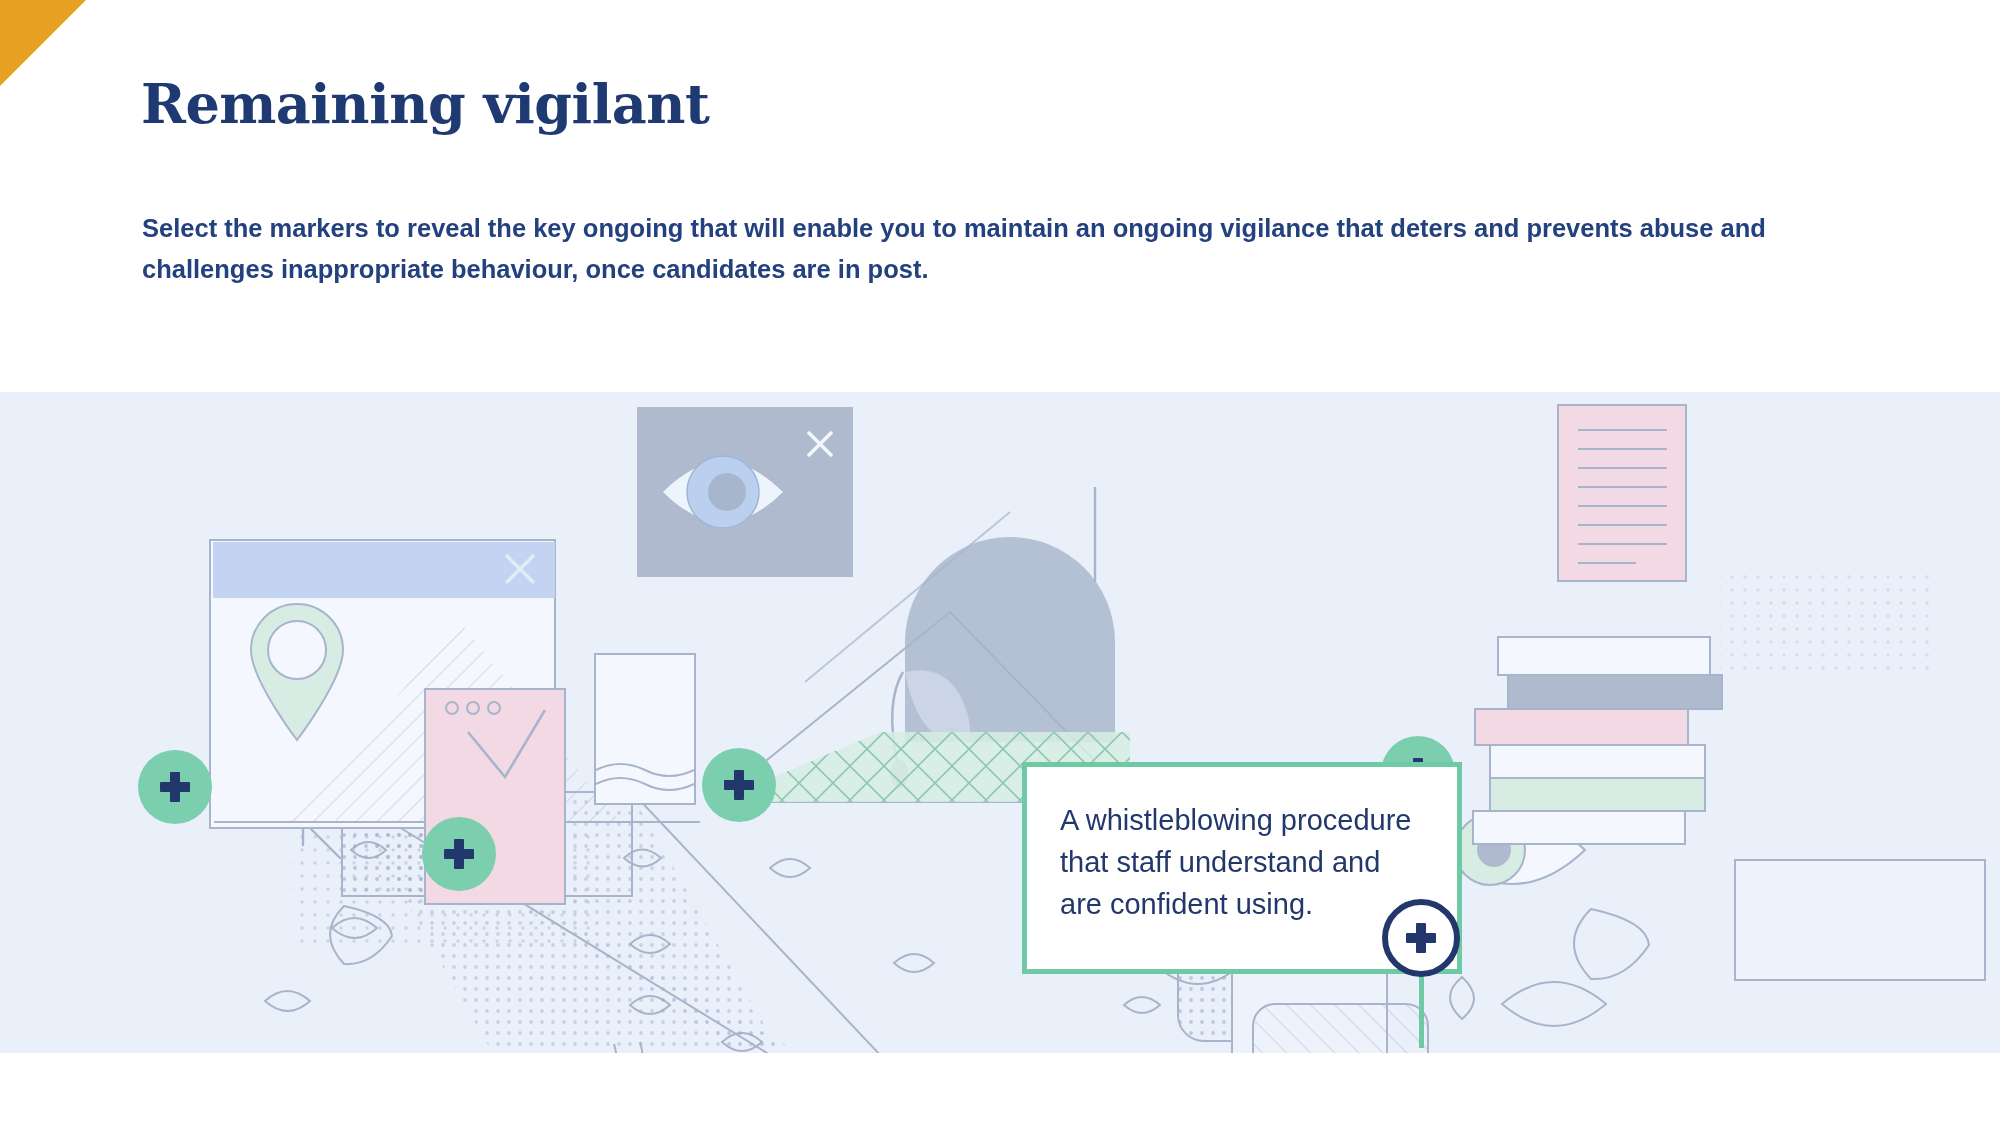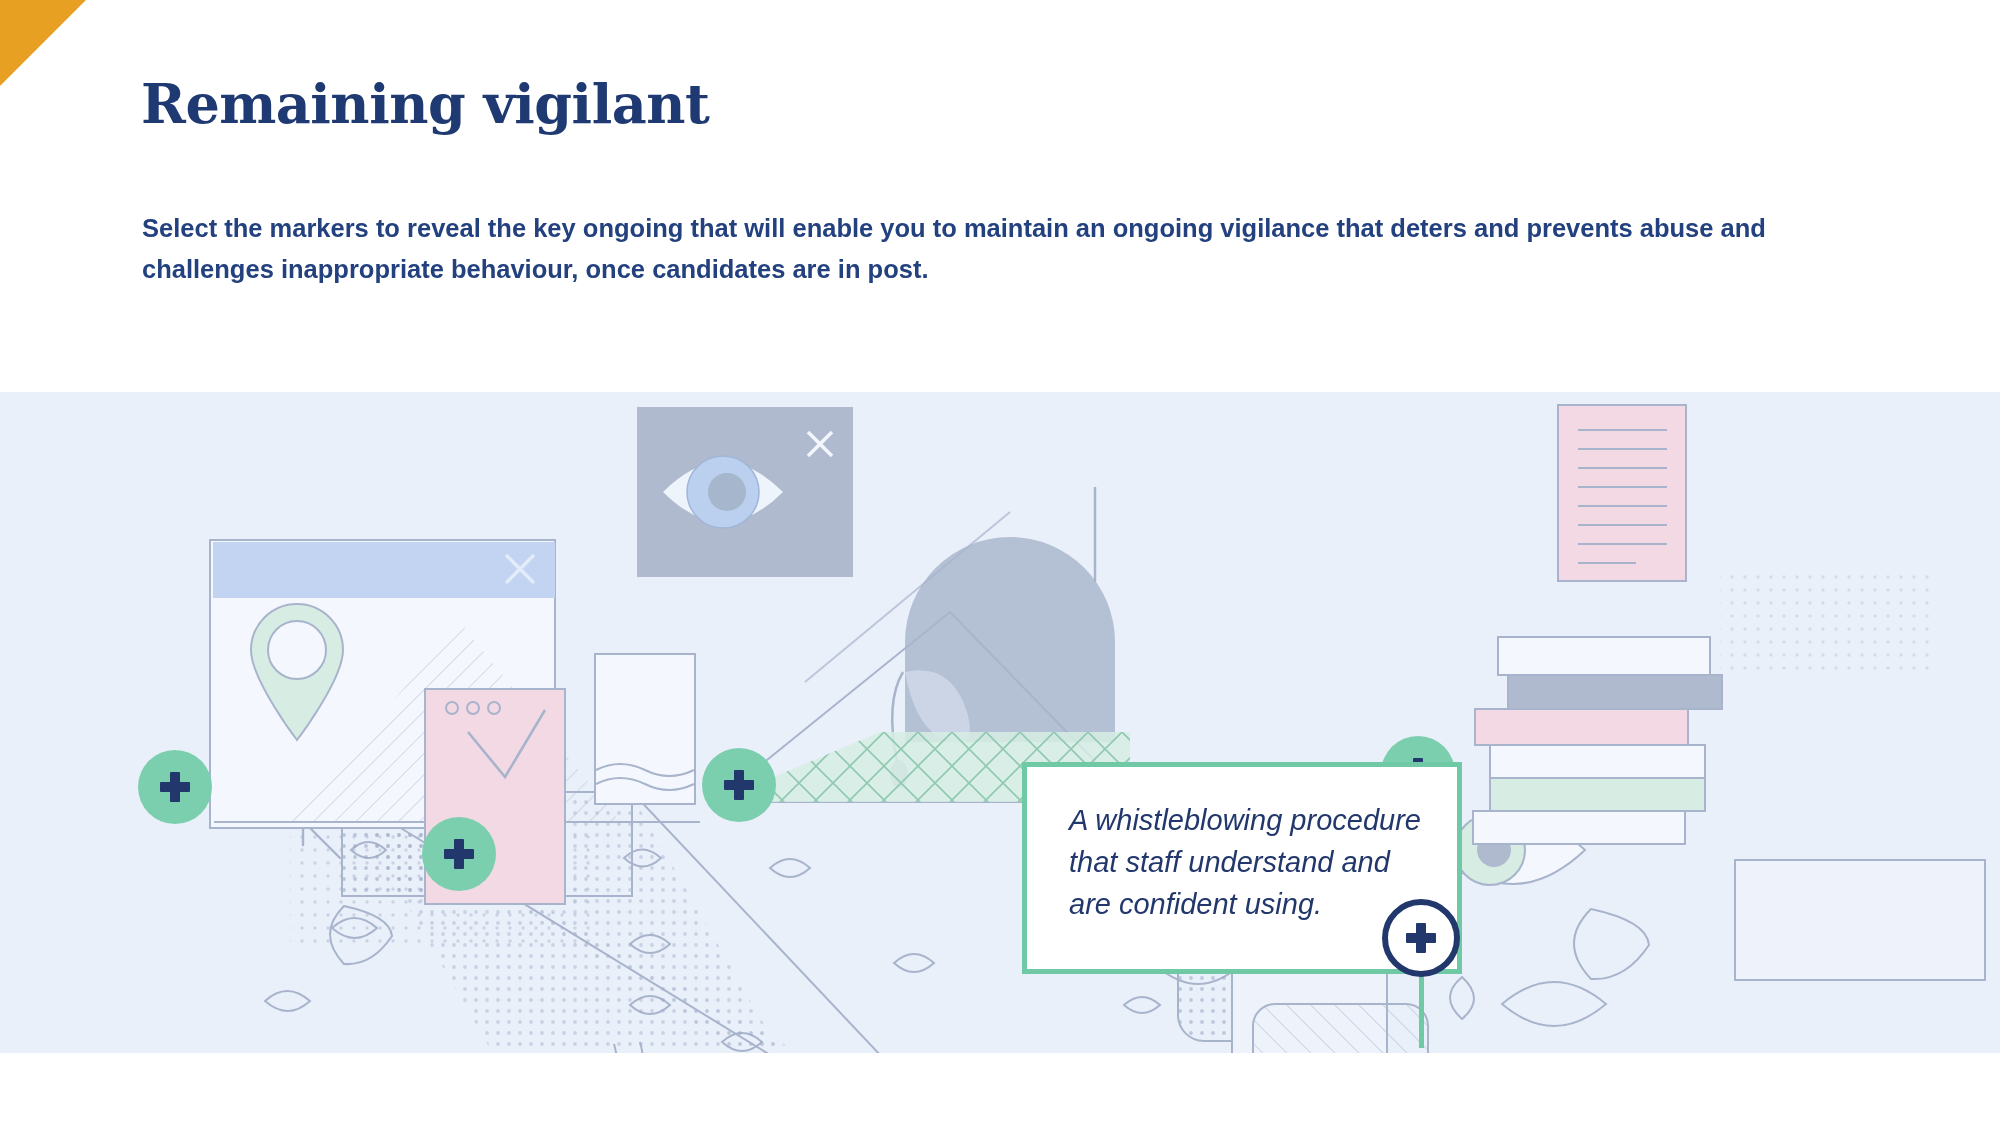--- a/index.html
+++ b/index.html
@@ -75,22 +75,21 @@
     background:#6FC9A4;
     z-index:30;
   }
   #tooltip-box {
     position:absolute;
     left:1022px; top:762px;
     width:440px; height:212px;
     background:#ffffff;
     border:5px solid #6FC9A4;
     z-index:50;
-    padding:32px 30px 0 42px;
-    font-style:italic;
+    padding:32px 30px 0 33px;
   }
   #tooltip-text {
     font-size:29px;
     line-height:42px;
     color:#22376B;
   }
 
   
   #footer { position:absolute; left:0; top:1053px; width:2000px; height:74px; background:#fff; }
 </style>

